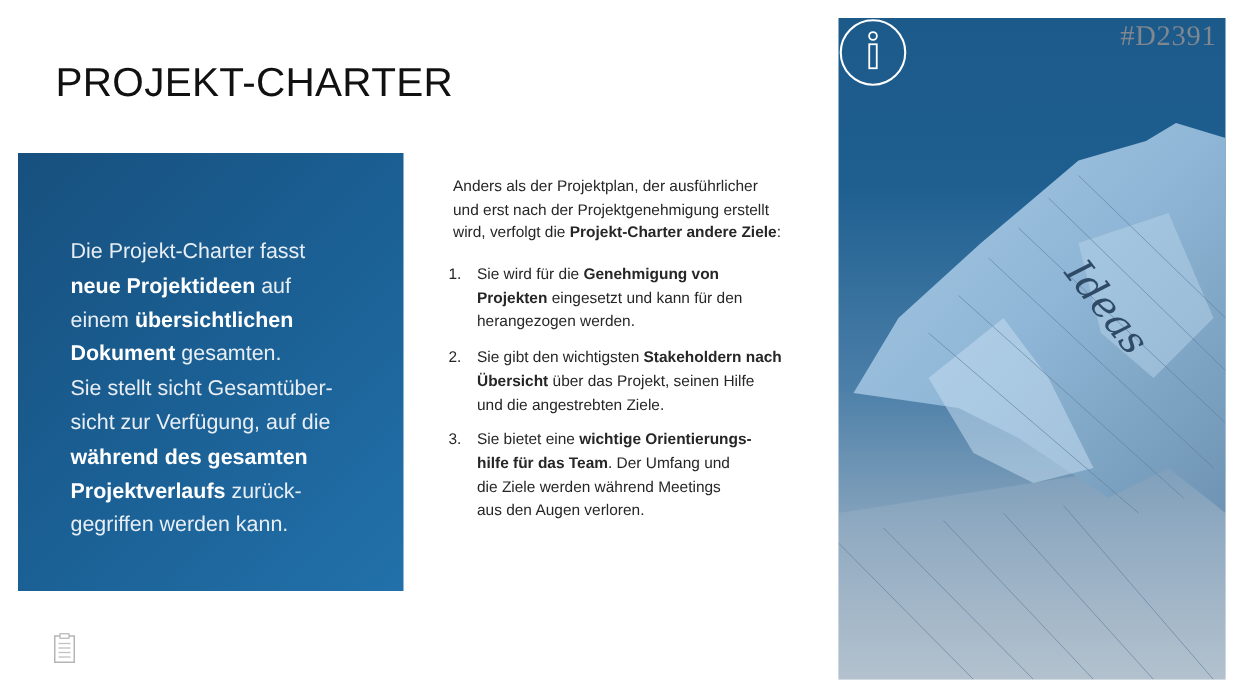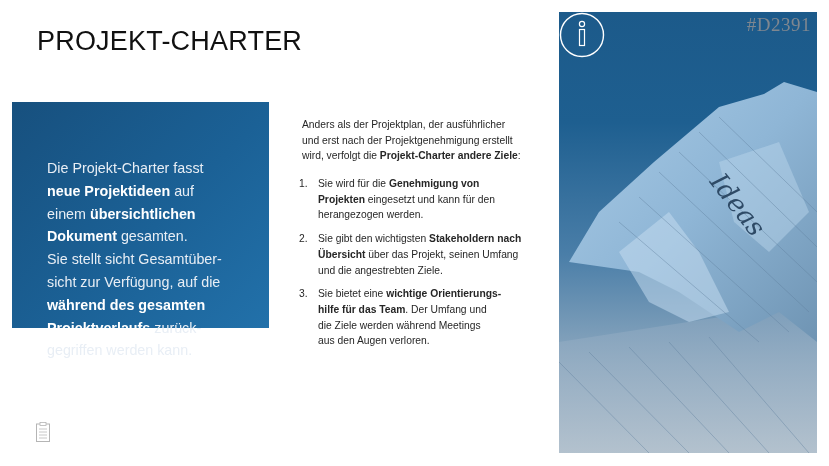--- a/index.html
+++ b/index.html
@@ -2,26 +2,26 @@
 <html><head>
   <meta charset="utf-8">
   <style>
     html, body { margin: 0; padding: 0; background: #ffffff; }
     body {
       width: 829px; height: 466px; position: relative; overflow: hidden;
       font-family: "Liberation Sans", "DejaVu Sans", sans-serif;
       color: #262626;
     }
     .title {
-      position: absolute; left: 37px; top: 26px;
+      position: absolute; left: 37px; top: 40px;
       font-size: 27px; letter-spacing: 0.2px; color: #111;
       font-weight: normal; margin: 0;
     }
     .bluebox {
-      position: absolute; left: 12px; top: 102px; width: 257px; height: 226px;
+      position: absolute; left: 12px; top: 102px; width: 257px; height: 292px;
       background: linear-gradient(135deg, #17507e 0%, #1b6196 55%, #2271aa 100%);
       box-sizing: border-box; padding: 55px 10px 0 35px;
       color: #e8eef5; font-size: 14.3px; line-height: 22.8px;
     }
     .bluebox b { color: #ffffff; }
     .intro {
       position: absolute; left: 302px; top: 117px; width: 250px;
       font-size: 10.3px; line-height: 15.7px; color: #262626;
     }
     .list { position: absolute; left: 298px; top: 176px; width: 250px; margin: 0; padding: 0; list-style: none; }
@@ -70,21 +70,21 @@
 <ol class="list" id="goals">
     <li>
       <span class="num">1.</span>
       <div><span>Sie wird für die </span><b>Genehmigung von</b></div>
       <div><b>Projekten</b><span> eingesetzt und kann für den</span></div>
       <div><span>herangezogen werden.</span></div>
     </li>
     <li>
       <span class="num">2.</span>
       <div><span>Sie gibt den wichtigsten </span><b>Stakeholdern nach</b></div>
-      <div><b>Übersicht</b><span> über das Projekt, seinen Umfang</span></div>
+      <div><b>Übersicht</b><span> über das Projekt, seinen Hilfe</span></div>
       <div><span>und die angestrebten Ziele.</span></div>
     </li>
     <li>
       <span class="num">3.</span>
       <div><span>Sie bietet eine </span><b>wichtige Orientierungs-</b></div>
       <div><b>hilfe für das Team</b><span>. Der Umfang und</span></div>
       <div><span>die Ziele werden während Meetings</span></div>
       <div><span>aus den Augen verloren.</span></div>
     </li>
   </ol>

